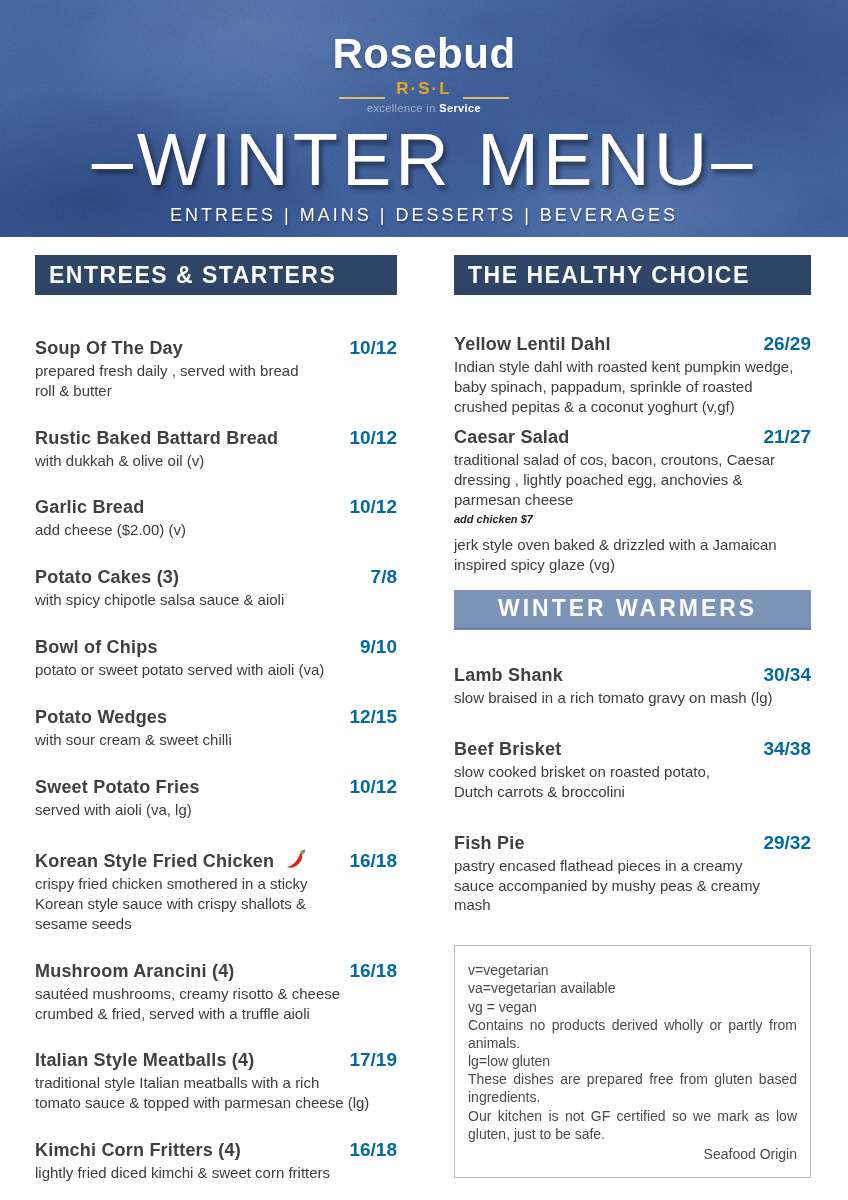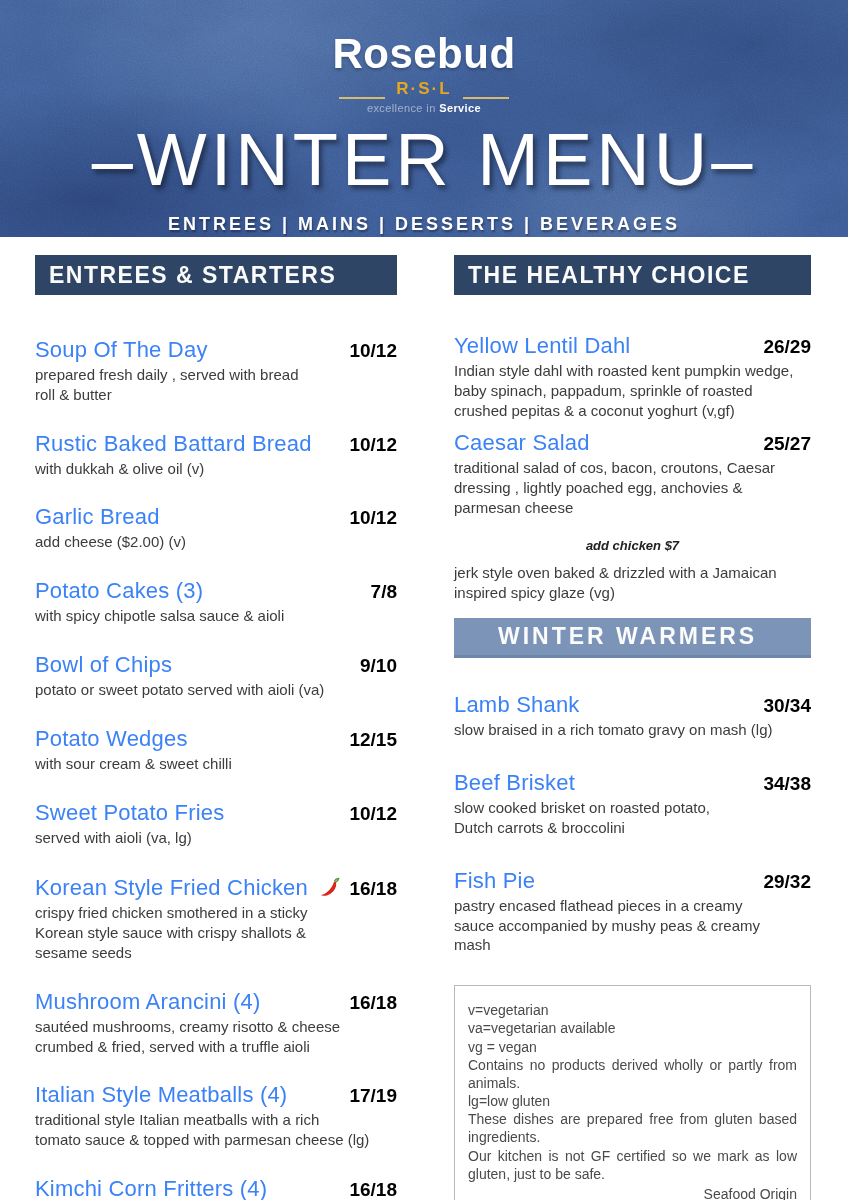--- a/index.html
+++ b/index.html
@@ -22,21 +22,21 @@
   .brand { font-size:42px; font-weight:800; letter-spacing:0.5px;
            text-shadow:0 2px 3px rgba(0,0,0,0.25); }
   .rsl-row { display:flex; align-items:flex-end; justify-content:center; gap:11px; margin-top:1px; }
   .rsl-line { display:inline-block; width:46px; height:2px; background:#e8c469; opacity:0.9; }
   .rsl { color:#e3a81f; font-weight:700; font-size:17px; letter-spacing:2px; }
   .tagline { margin-top:3px; font-size:11px; color:rgba(255,255,255,0.5); letter-spacing:0.4px; }
   .tagline b { color:#ffffff; }
   .hero-title { font-size:74px; font-weight:400; letter-spacing:4px; line-height:1;
                 margin-top:9px; white-space:nowrap;
                 text-shadow:3px 4px 5px rgba(0,0,0,0.45); }
-  .hero-subtitle { margin-top:17px; font-size:18px; font-weight:700; letter-spacing:3px;
+  .hero-subtitle { margin-top:8px; font-size:18px; font-weight:400; letter-spacing:3px;
                    text-shadow:1px 2px 2px rgba(0,0,0,0.35); }
 
   
   .columns { display:flex; padding:18px 36px 0 35px; gap:57px; }
   .col-left  { width:362px; flex:0 0 362px; }
   .col-right { width:357px; flex:0 0 357px; }
 
   .bar { height:40px; display:flex; align-items:center; padding-left:14px;
          color:#fbfbfb; font-size:23px; font-weight:700; }
   .bar.navy  { background:#2e4566; letter-spacing:1.5px; }
@@ -44,27 +44,27 @@
 
   .items { margin-top:42px; }
   .items.tight { margin-top:38px; }
   .col-left  .item { margin-bottom:26px; }
   .items.tight .item { margin-bottom:10px; }
   .items.warm  .item { margin-bottom:30px; }
   .bar.slate { margin-top:16px;padding-left:44px; }
   .items.warm { margin-top:34px; }
 
   .item .row { display:flex; align-items:baseline; }
-  .item .name  { font-size:22px; font-weight:400; color:#3b82f6; letter-spacing:0.2px; }
+  .item .name  { font-size:18px; font-weight:700; color:#404040; letter-spacing:0.2px; }
   .item .spacer { flex:1; }
-  .item .price { font-size:19px; font-weight:600; color:#000000; white-space:nowrap; }
+  .item .price { font-size:19px; font-weight:600; color:#0369a1; white-space:nowrap; }
   .item .desc { font-size:15px; color:#3c3c3c; line-height:1.32; margin-top:2px;
                 white-space:pre-line; }
-  .item .note { font-size:13px; font-style:italic; font-weight:600; color:#222;
-                text-align:center; margin-top:20px; }
+  .item .note { font-size:11px; font-style:italic; font-weight:600; color:#222;
+                text-align:left; margin-top:3px; }
   .chilli { display:none; margin-left:10px; transform:translateY(3px); }
 
   
   .legend-box { margin-top:24px; border:1.5px solid #b9b9b9; padding:15px 13px 14px 13px;
                 font-size:14px; color:#4a4a4a; line-height:1.3; }
   .legend-line { text-align:justify; }
   .seafood { margin-top:2px; text-align:right; }
   .seafood div { line-height:1.3; }
 </style>
 </head>
@@ -262,21 +262,21 @@
 baby spinach, pappadum, sprinkle of roasted
 crushed pepitas &amp; a coconut yoghurt (v,gf)</div>
 
   </div>
 
   <div class="item">
     <div class="row">
       <span class="name">Caesar Salad</span>
 
       <span class="spacer"></span>
-      <span class="price">25/27</span>
+      <span class="price">21/27</span>
     </div>
     <div class="desc">traditional salad of cos, bacon, croutons, Caesar
 dressing , lightly poached egg, anchovies &amp;
 parmesan cheese</div>
     <div class="note">add chicken $7</div>
   </div>
 
   <div class="item">
     <div class="desc">jerk style oven baked &amp; drizzled with a Jamaican
 inspired spicy glaze (vg)</div>

